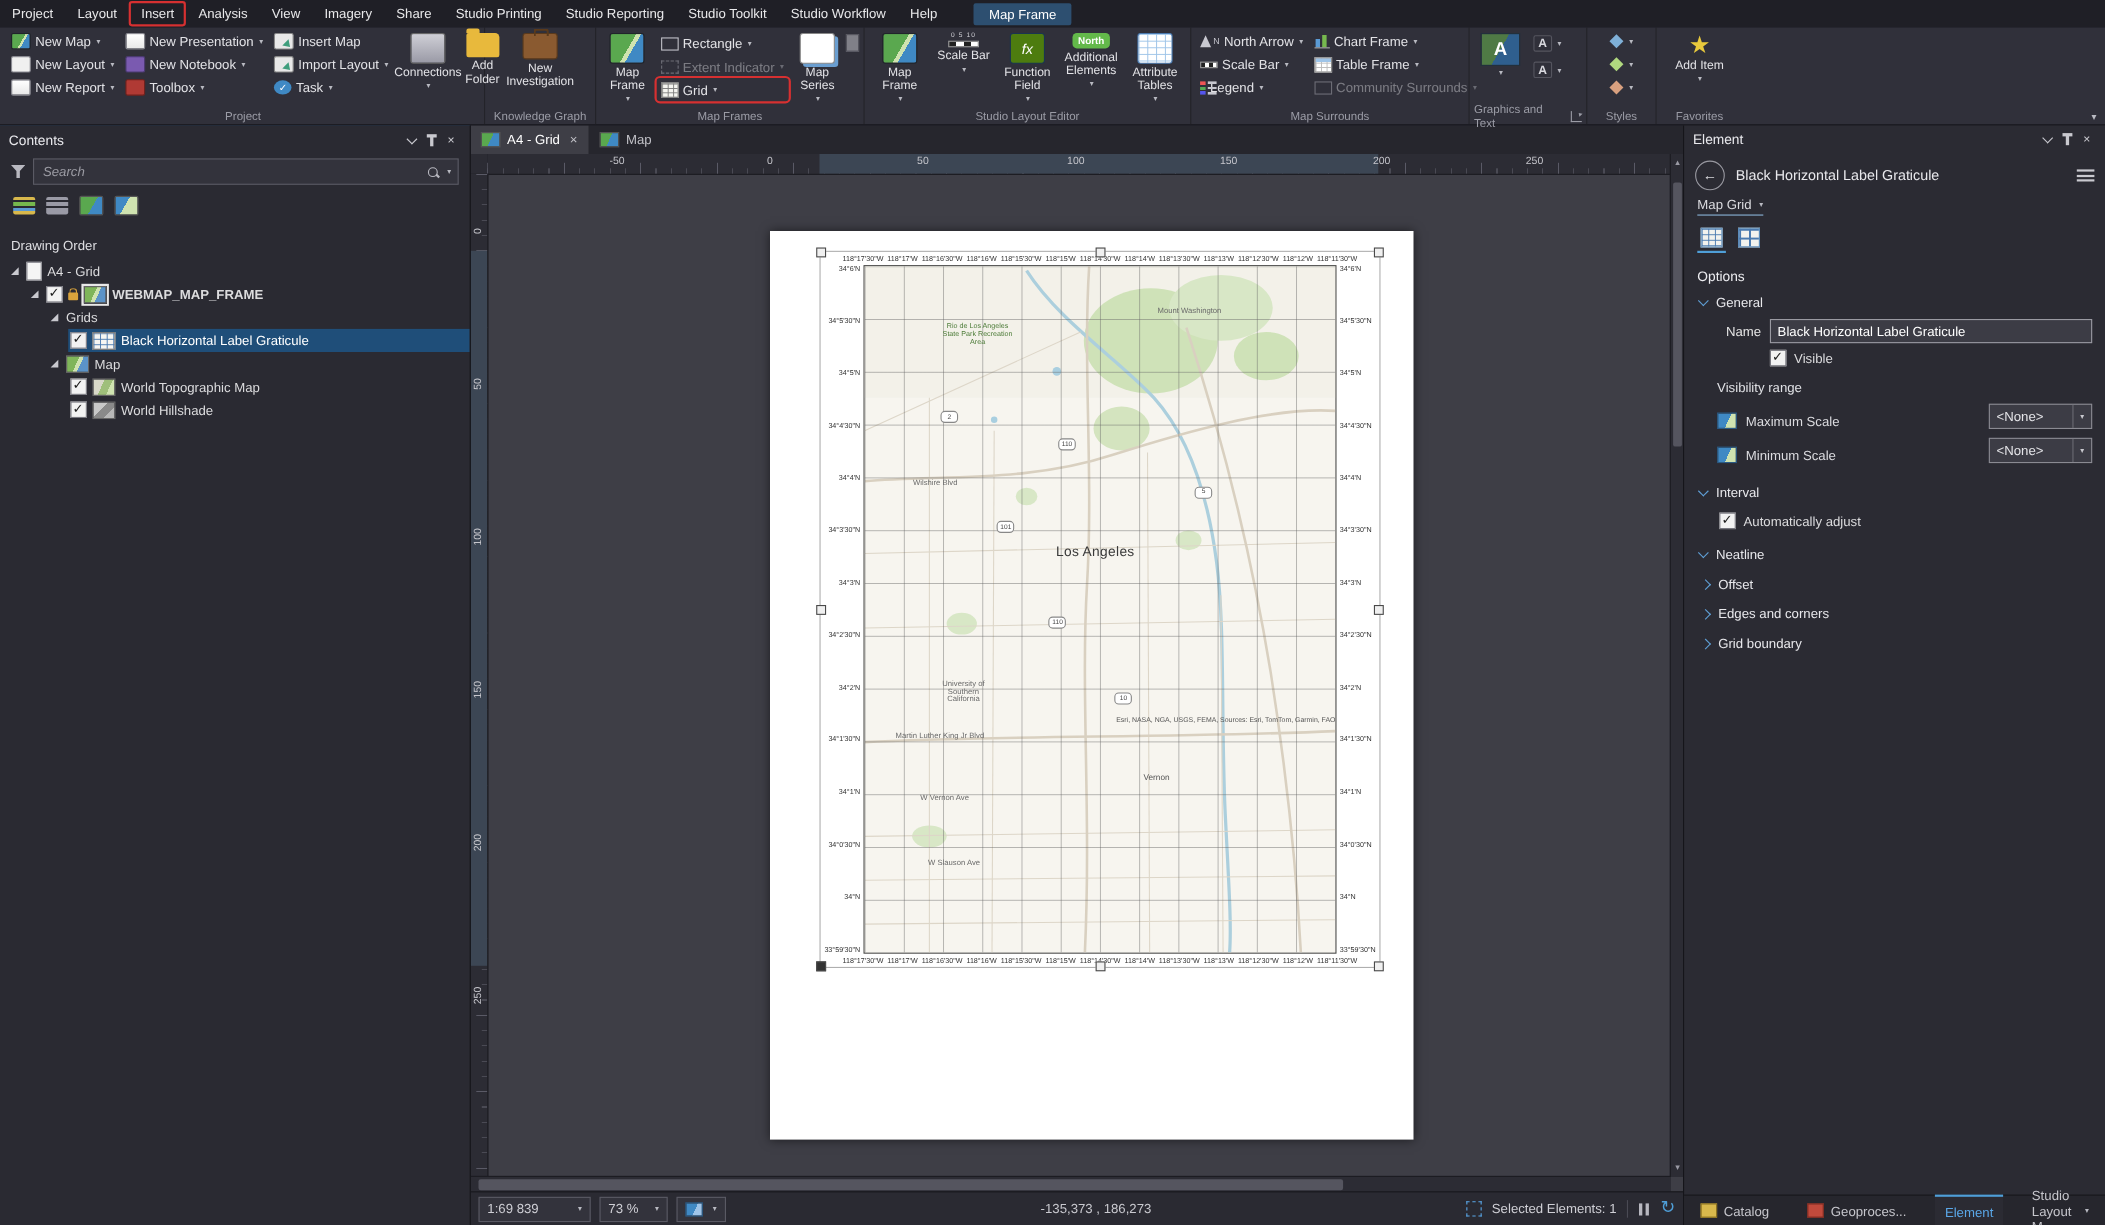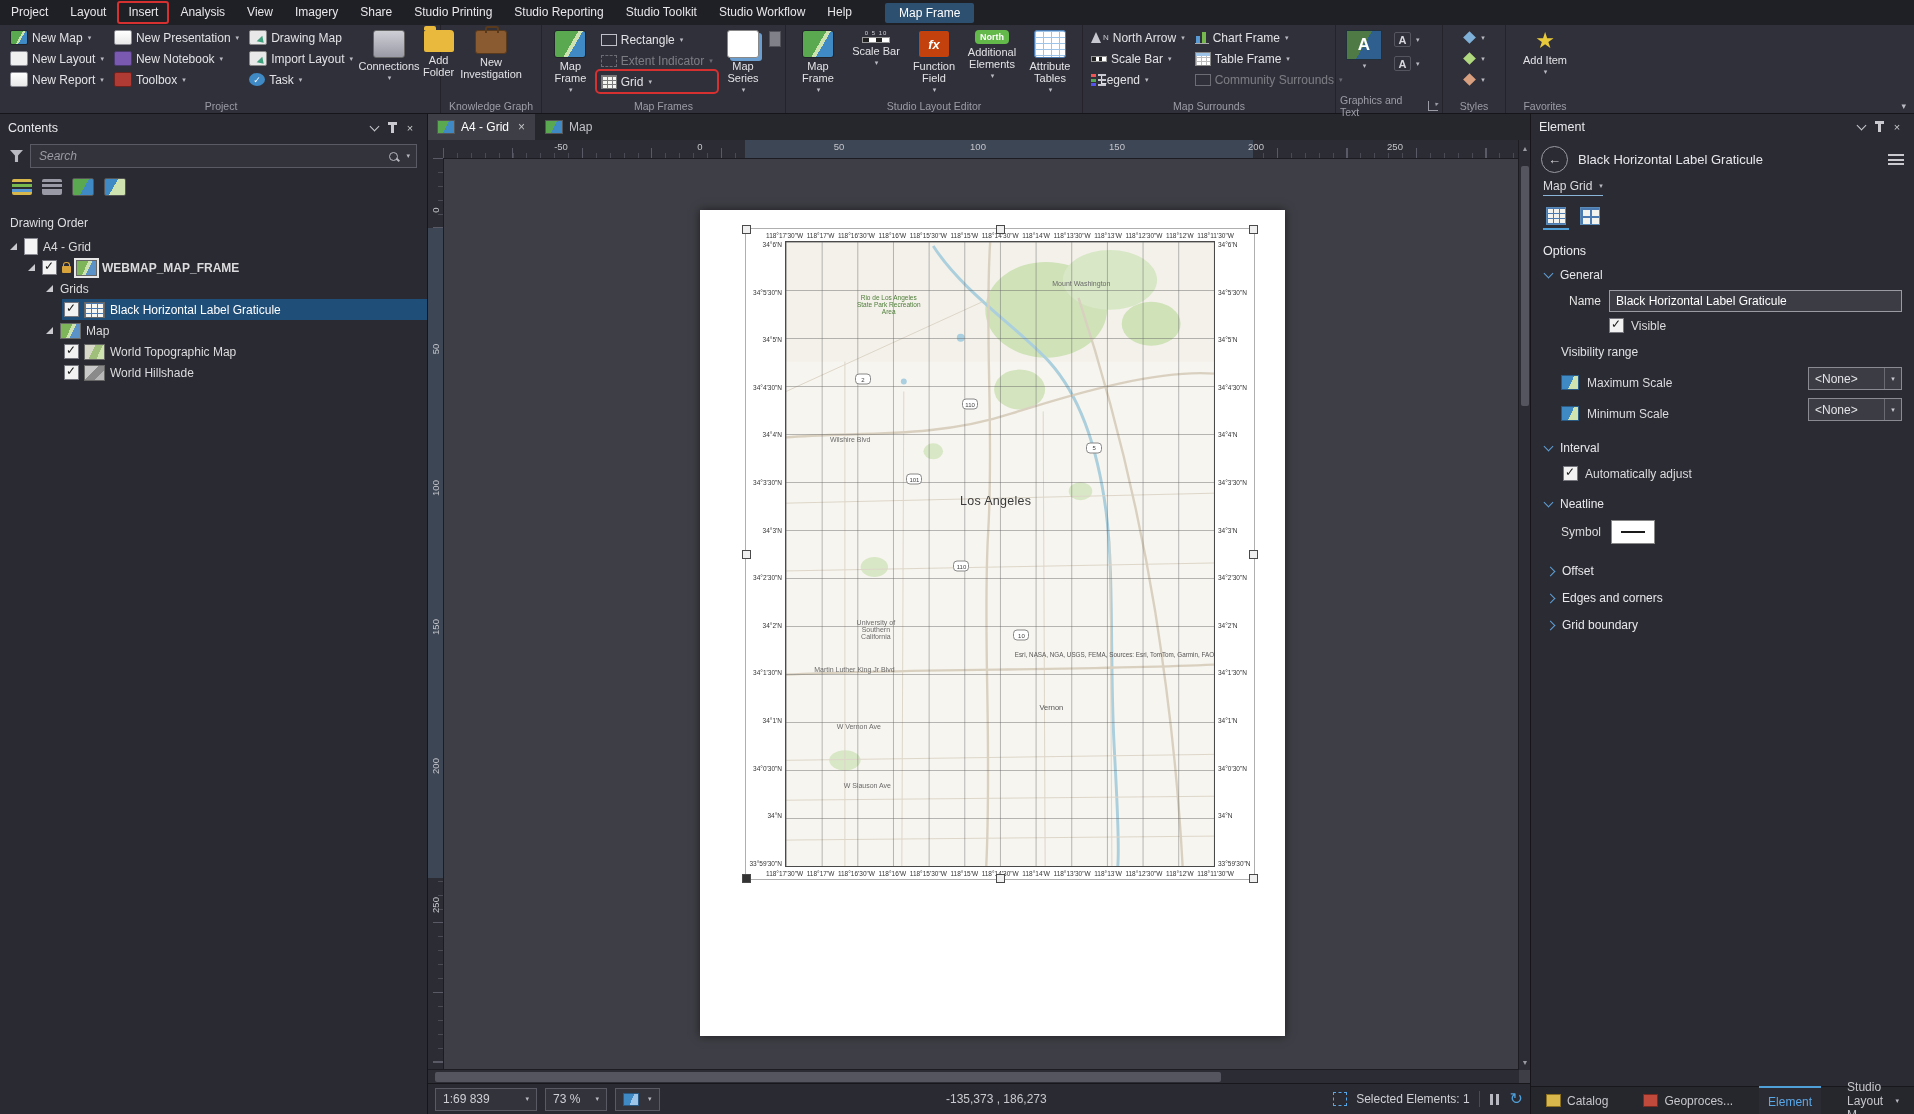--- a/index.html
+++ b/index.html
@@ -37,21 +37,21 @@
   .folder-ic{width:30px;height:22px;background:#e8b93c;border-radius:2px 4px 2px 2px;position:relative;}
   .folder-ic::before{content:"";position:absolute;top:-4px;left:0;width:12px;height:4px;background:#e8b93c;border-radius:2px 2px 0 0;}
   .case-ic{width:30px;height:22px;background:#8a5a30;border:1px solid #5a3a1c;border-radius:3px;position:relative;}
   .case-ic::before{content:"";position:absolute;top:-5px;left:9px;width:10px;height:5px;border:2px solid #5a3a1c;border-bottom:none;border-radius:3px 3px 0 0;}
   .rect-ic{width:14px;height:10px;border:1.5px solid #c0c0c8;background:transparent;}
   .extent-ic{width:14px;height:10px;border:1.5px dashed #c0c0c8;}
   .grid-ic{width:14px;height:12px;background:#f4f4f0;border:1px solid #777;
      background-image:linear-gradient(to right,#7a7a7a 1px,transparent 1px),linear-gradient(to bottom,#7a7a7a 1px,transparent 1px);
      background-size:5px 4px;}
   .series-ic{background:#fff;border:1px solid #888;box-shadow:3px 3px 0 #6a9ed0;}
-  .fx-ic{background:#c2410c;color:#fff;font-style:italic;font-weight:bold;font-size:13px;border:1px solid #1a3450;}
+  .fx-ic{background:#4d7c0f;color:#fff;font-style:italic;font-weight:normal;font-size:13px;border:1px solid #1a3450;}
   .logo-ic{background:#63b94a;color:#fff;font-size:9px;font-weight:bold;border-radius:4px;padding:2px 5px;height:auto;width:auto;}
   .attr-ic{background:#fff;border:1px solid #4a7ab0;background-image:linear-gradient(to right,#9ec4e8 1px,transparent 1px),linear-gradient(to bottom,#9ec4e8 1px,transparent 1px);background-size:8px 6px;}
   .scale-ic{display:flex;flex-direction:column;align-items:center;justify-content:center;gap:1px;width:30px;}
   .scale-ic .nums{font-size:6px;color:#d0d0d6;line-height:6px;letter-spacing:1px;}
   .scale-ic .bar{width:26px;height:4px;border:1px solid #999;background:linear-gradient(to right,#222 0 25%,#fff 25% 50%,#222 50% 75%,#fff 75%);}
   .na-ic{width:0;height:0;border-left:5px solid transparent;border-right:5px solid transparent;border-bottom:11px solid #c8c8d0;}
   .na-wrap{display:flex;align-items:center;gap:2px;}
   .na-n{font-size:8px;color:#c8c8d0;}
   .legend-ic{width:14px;height:12px;background:linear-gradient(#e55 0 3px,transparent 3px 5px,#5a5 5px 8px,transparent 8px 9px,#55e 9px 12px);width:5px;position:relative;}
   .legend-ic::after{content:"";position:absolute;left:7px;top:0;width:8px;height:12px;background:repeating-linear-gradient(#c8c8d0 0 2px,transparent 2px 5px);}
@@ -281,21 +281,21 @@
             </div>
           <div class="sbtn">
               <span class="ric tool-ic"></span>
               <span>Toolbox</span>
               <span class="dd">▾</span>
             </div>
         </div>
         <div class="scol">
           <div class="sbtn">
               <span class="ric imp-ic"></span>
-              <span>Drawing Map</span>
+              <span>Insert Map</span>
             </div>
           <div class="sbtn">
               <span class="ric imp-ic"></span>
               <span>Import Layout</span>
               <span class="dd">▾</span>
             </div>
           <div class="sbtn">
               <span class="ric task-ic"></span>
               <span>Task</span>
               <span class="dd">▾</span>
@@ -866,28 +866,20 @@
         <div class="cb-row" style="margin-left:2px">
           <span class="cb checked"></span>
           <span>Automatically adjust</span>
         </div>
       </div>
 
       <div class="sec-h">
         <span class="bchev down"></span>
         <span>Neatline</span>
       </div>
-      <div class="sec-body">
-        <div class="sym-row">
-          <span>Symbol</span>
-          <span class="sym-btn">
-              <span class="sym-line"></span>
-            </span>
-        </div>
-      </div>
 
       <div>
 
           <div class="sec-h">
             <span class="bchev right"></span>
             <span>Offset</span>
           </div>
 
           <div class="sec-h">
             <span class="bchev right"></span>

